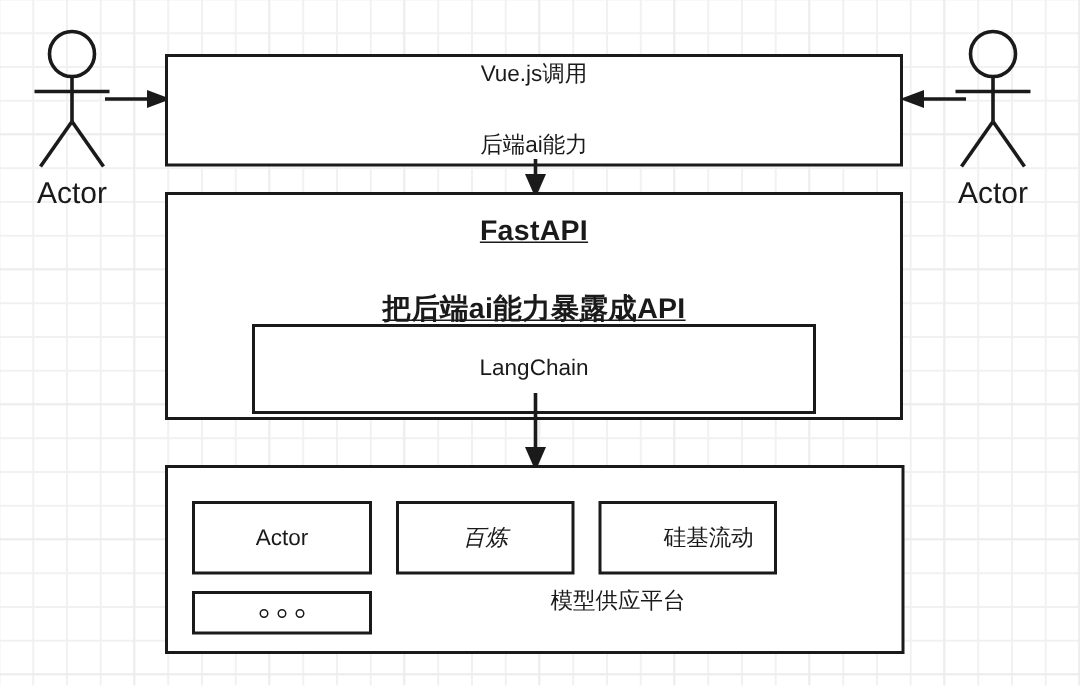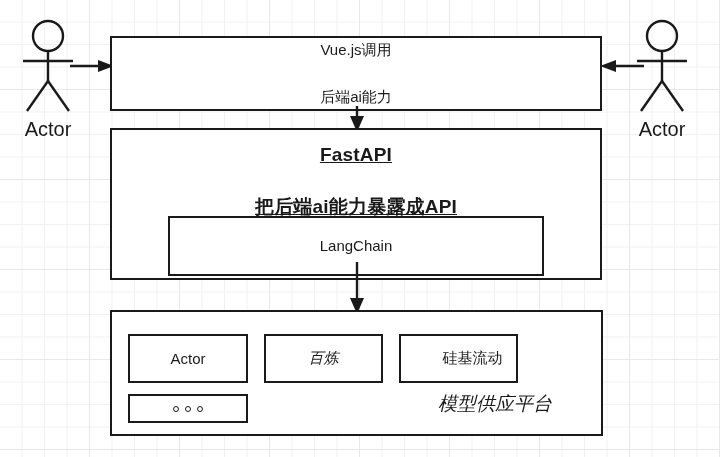--- a/index.html
+++ b/index.html
@@ -93,24 +93,23 @@
   #sub-ollama  { left: 16px;  top: 22px; width: 120px; height: 49px; }
   #sub-bailian { left: 152px; top: 22px; width: 119px; height: 49px; font-style: italic; }
   #sub-silicon { left: 287px; top: 22px; width: 119px; height: 49px; padding-left: 28px; }
   #sub-more    { left: 16px;  top: 82px; width: 120px; height: 29px; }
 
   #platform-title {
     position: absolute;
     left: 160px;
     top: 79px;
     width: 280px;
-    text-align: right;
-    font-size: 19px;
+    text-align: center;
+    font-size: 15px;
     white-space: nowrap;
-    font-style: italic;
   }
 
   .dots {
     display: flex;
     gap: 6px;
     align-items: center;
   }
   .dots span {
     display: block;
     width: 6px;

